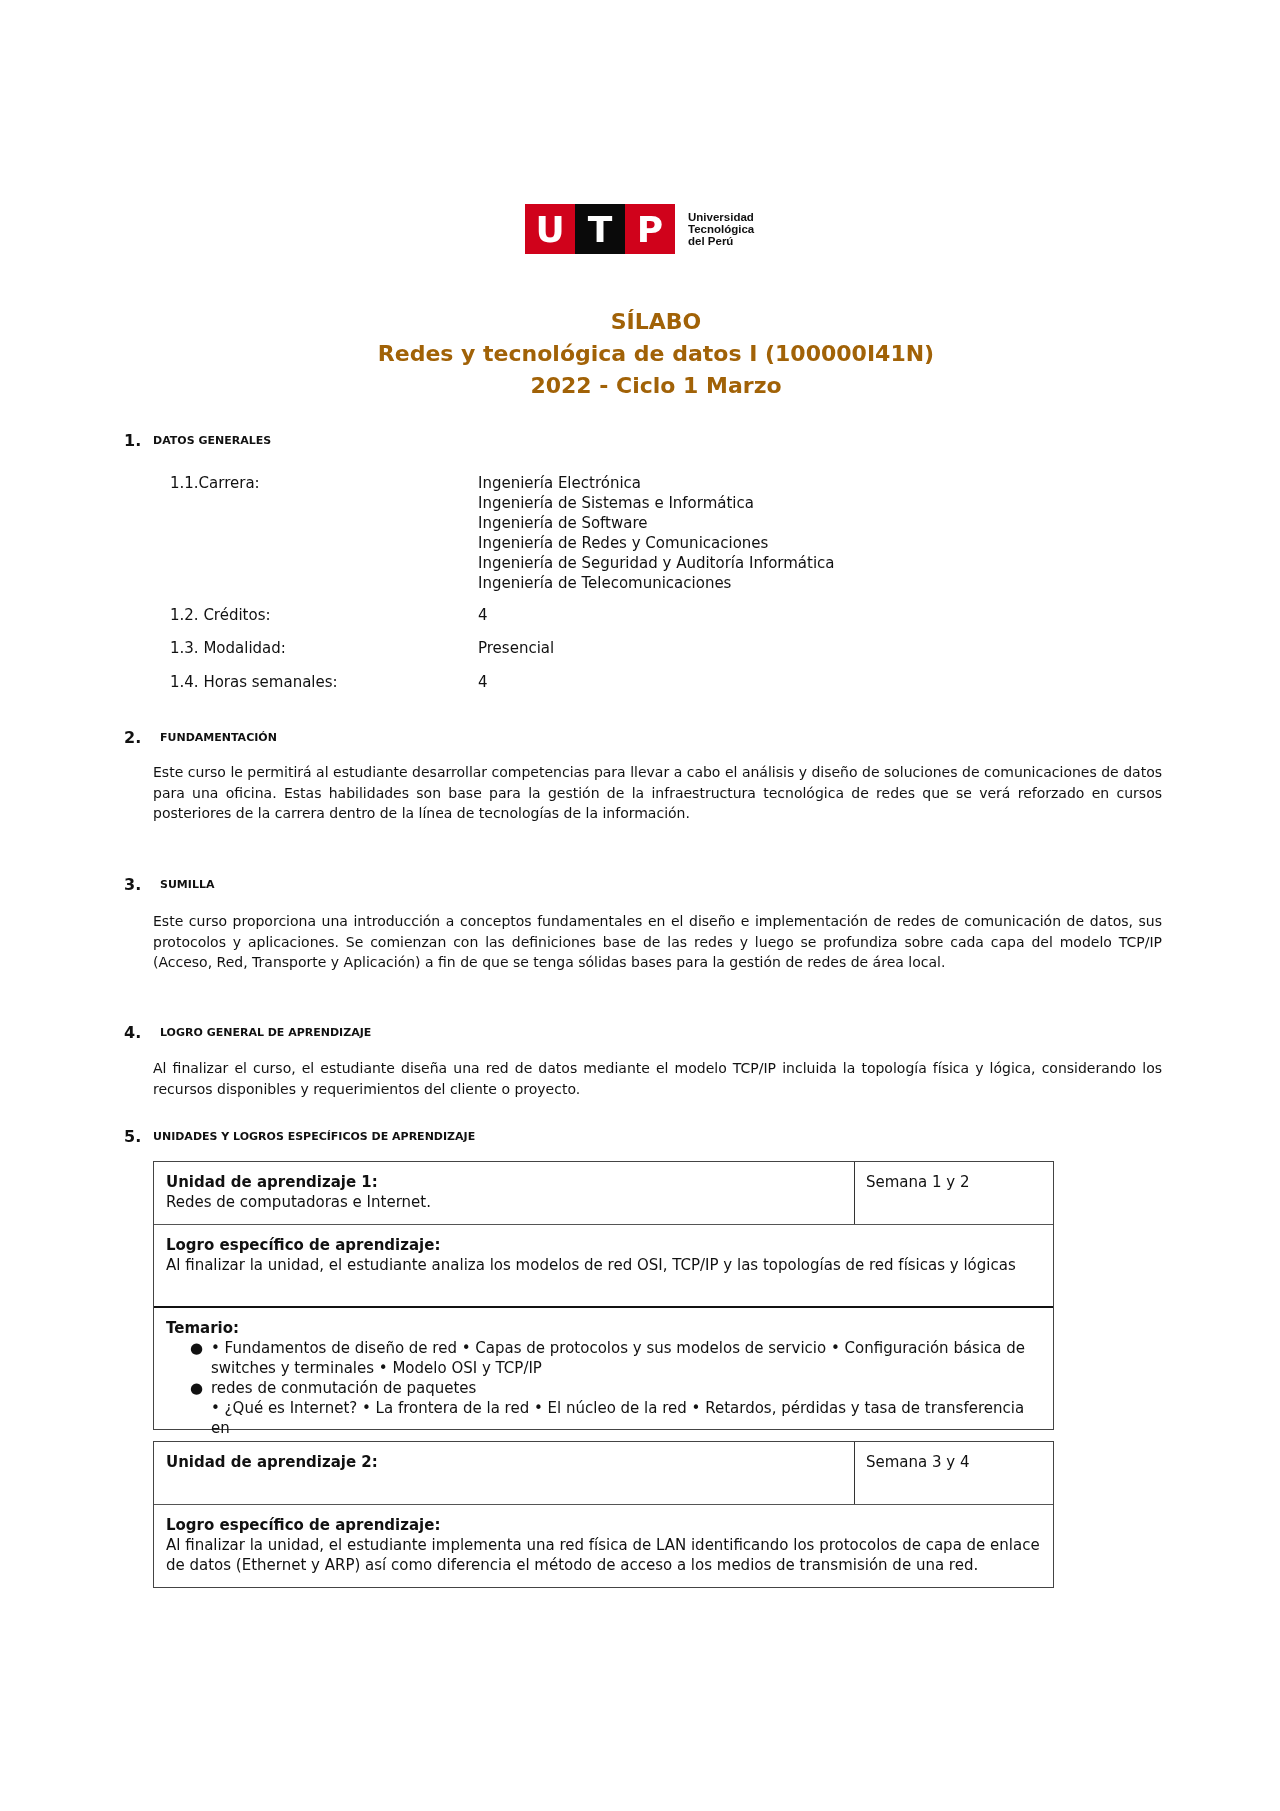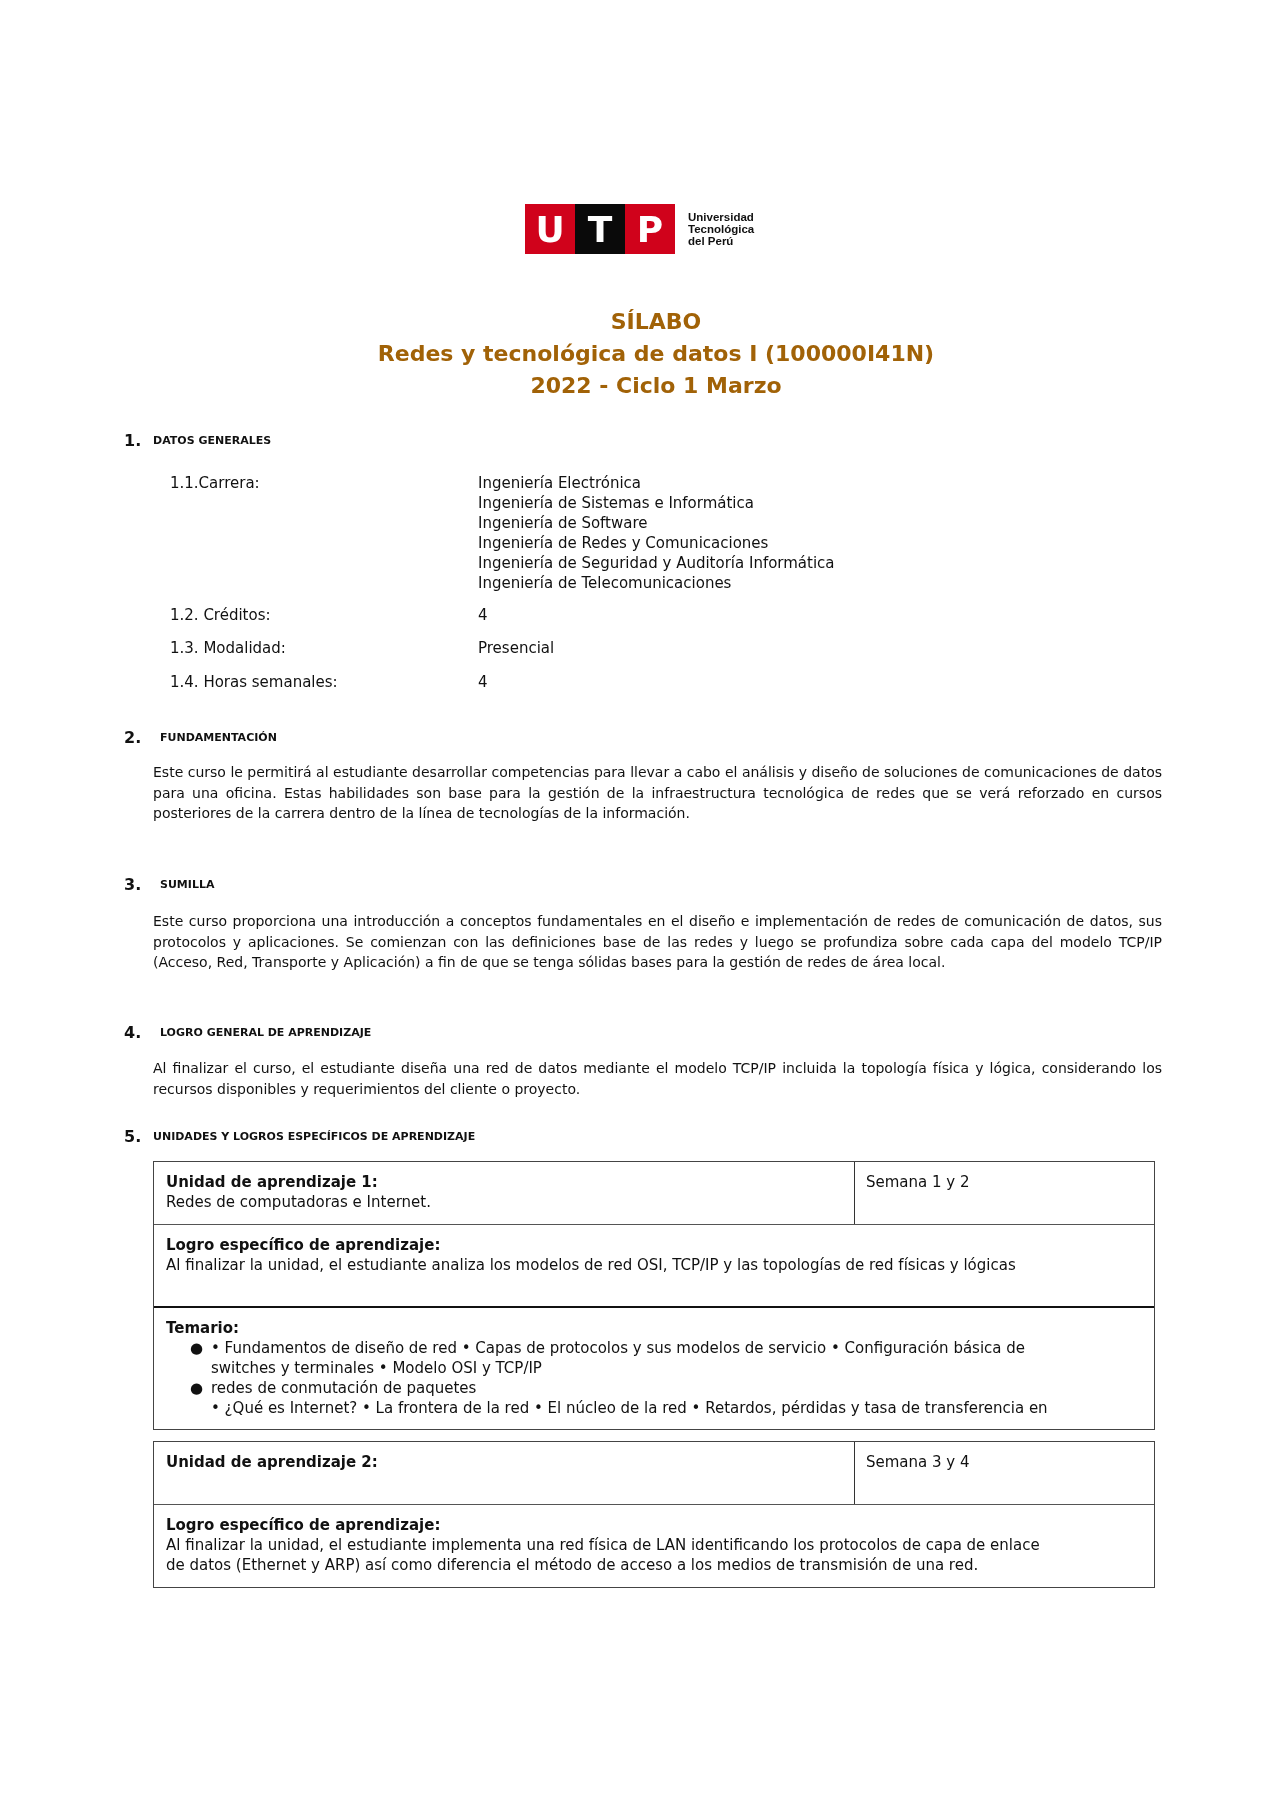--- a/index.html
+++ b/index.html
@@ -14,21 +14,21 @@
   .logo-text { position:absolute; left:688px; top:211px; font-family:"Liberation Sans", sans-serif;
                font-weight:bold; font-size:11.5px; line-height:12px; color:#111; }
   .title { position:absolute; left:16px; width:1280px; text-align:center; font-weight:bold;
            font-size:22px; line-height:32px; color:#a16207; }
   .sec-num { position:absolute; left:124px; font-weight:bold; font-size:16px; line-height:20px; }
   .sec-title { position:absolute; font-weight:bold; font-size:11px; line-height:20px; }
   .lbl { position:absolute; left:170px; font-size:15px; line-height:20px; }
   .val { position:absolute; left:478px; font-size:15px; line-height:20px; }
   .para { position:absolute; left:153px; width:1009px; font-size:14px; line-height:20.5px;
           text-align:justify; }
-  .box { position:absolute; left:153px; width:1002px; border:1.5px solid #444; box-sizing:border-box; }
+  .box { position:absolute; left:153px; width:901px; border:1.5px solid #444; box-sizing:border-box; }
   .row { position:relative; box-sizing:border-box; }
   .cell-l { position:absolute; left:0; top:0; bottom:0; width:700px; border-right:1.5px solid #333; }
   .cell-r { position:absolute; left:700px; top:0; right:0; }
   .ctext { position:absolute; left:12px; top:10px; right:12px; font-size:15px; line-height:20px; }
   .b { font-weight:bold; }
   .ul { list-style:none; margin:0; padding:0; }
   .ul li { position:relative; padding-left:45px; }
   .ul li .dot { position:absolute; left:24px; top:0; }
 </style>
 </head>

